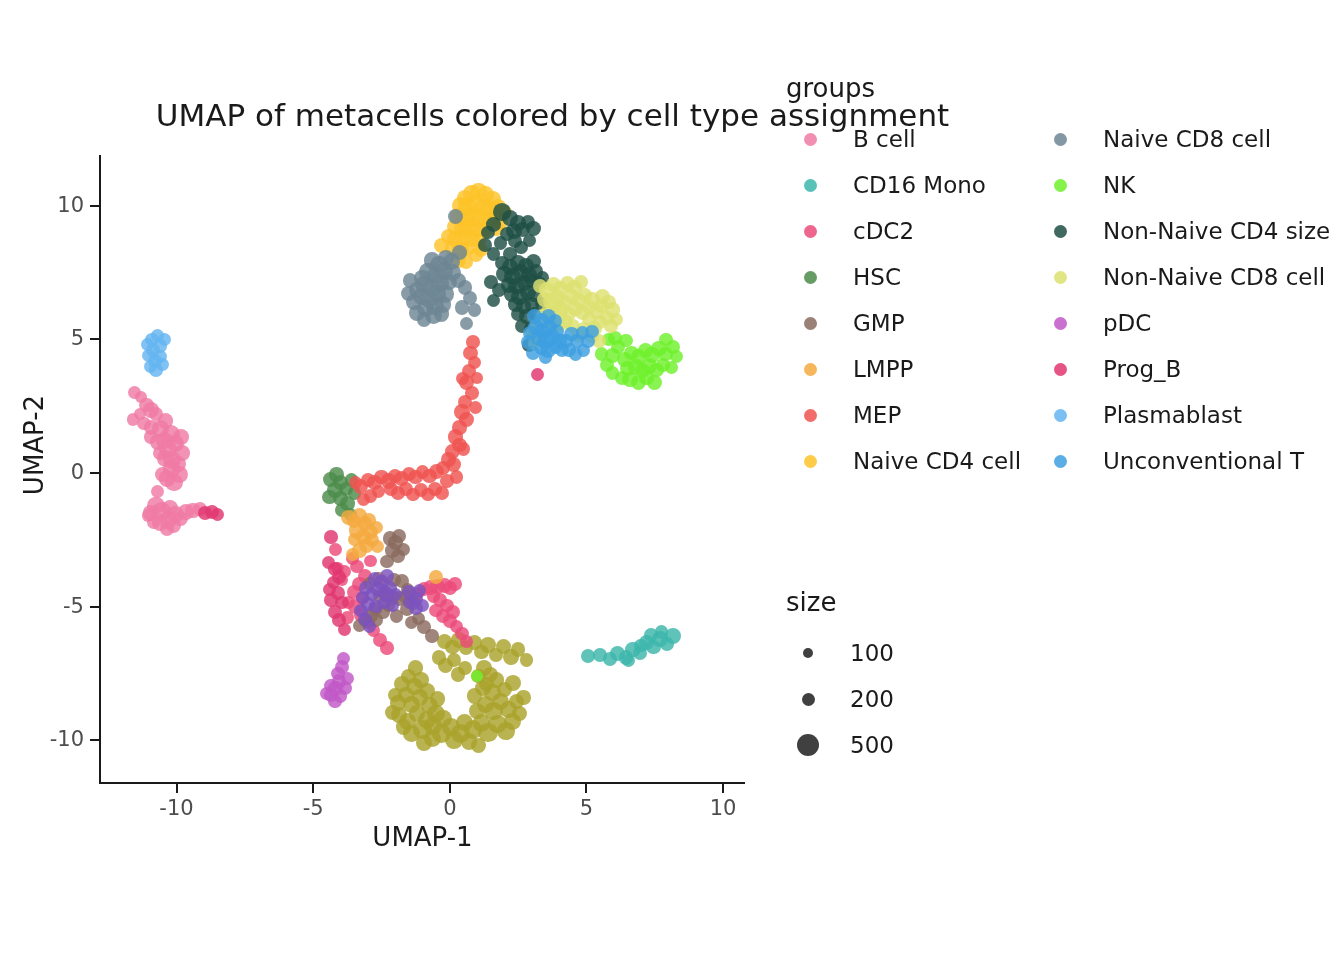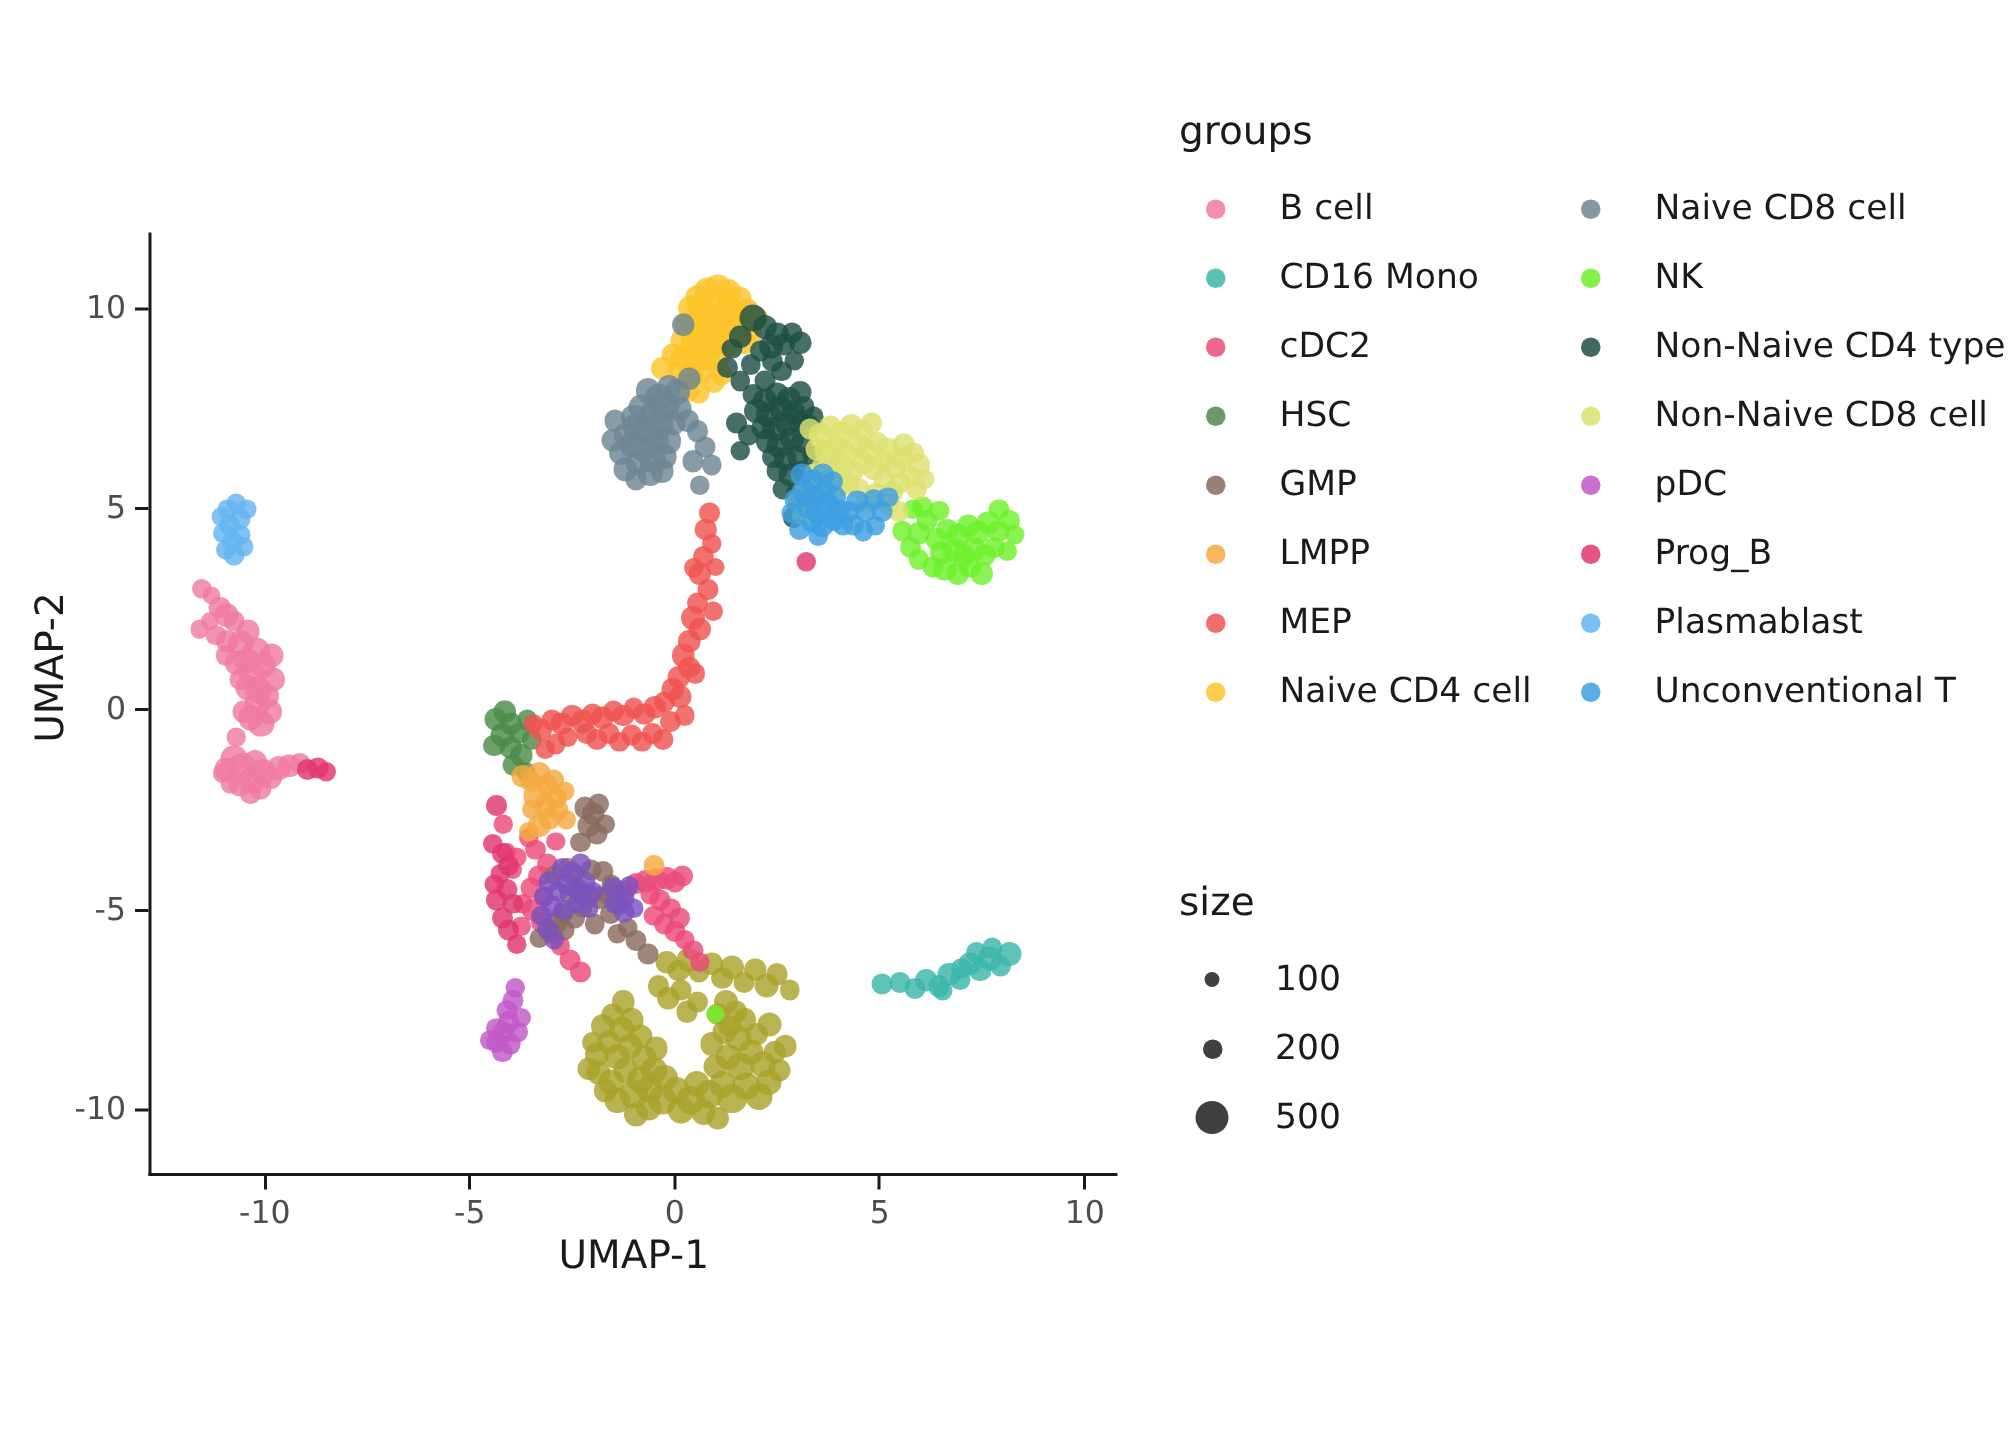--- a/index.html
+++ b/index.html
@@ -197,20 +197,21 @@
     line-height: 23px;
     color: #1a1a1a;
     margin-left: 20px;
   }
 </style>
 </head>
 <body>
 
 <div id="root">
 
+  <div id="chart-title">UMAP of metacells colored by cell type assignment</div>
 
   <div id="plot-panel">
     <div id="scatter-layer">
         <div class="pt" style="left: 27.6883px; top: 231.363px; width: 12.9497px; height: 12.9497px; background: rgb(239, 122, 164);"></div>
         <div class="pt" style="left: 34.9048px; top: 235.756px; width: 12.1819px; height: 12.1819px; background: rgb(239, 122, 164);"></div>
         <div class="pt" style="left: 39.2817px; top: 242.684px; width: 14.3603px; height: 14.3603px; background: rgb(239, 122, 164);"></div>
         <div class="pt" style="left: 33.5383px; top: 253.126px; width: 12.1819px; height: 12.1819px; background: rgb(239, 122, 164);"></div>
         <div class="pt" style="left: 26.7057px; top: 258.471px; width: 12.1819px; height: 12.1819px; background: rgb(239, 122, 164);"></div>
         <div class="pt" style="left: 36.892px; top: 261.733px; width: 13.6736px; height: 13.6736px; background: rgb(239, 122, 164);"></div>
         <div class="pt" style="left: 42.5885px; top: 247.236px; width: 15.9458px; height: 15.9458px; background: rgb(239, 122, 164);"></div>
@@ -850,21 +851,21 @@
           <div class="legend-item">
             <span class="legend-swatch" style="background: rgb(110, 134, 148);"></span>
             <span class="legend-label">Naive CD8 cell</span>
           </div>
           <div class="legend-item">
             <span class="legend-swatch" style="background: rgb(110, 240, 43);"></span>
             <span class="legend-label">NK</span>
           </div>
           <div class="legend-item">
             <span class="legend-swatch" style="background: rgb(31, 79, 69);"></span>
-            <span class="legend-label">Non-Naive CD4 type</span>
+            <span class="legend-label">Non-Naive CD4 size</span>
           </div>
           <div class="legend-item">
             <span class="legend-swatch" style="background: rgb(221, 225, 111);"></span>
             <span class="legend-label">Non-Naive CD8 cell</span>
           </div>
           <div class="legend-item">
             <span class="legend-swatch" style="background: rgb(193, 88, 199);"></span>
             <span class="legend-label">pDC</span>
           </div>
           <div class="legend-item">

